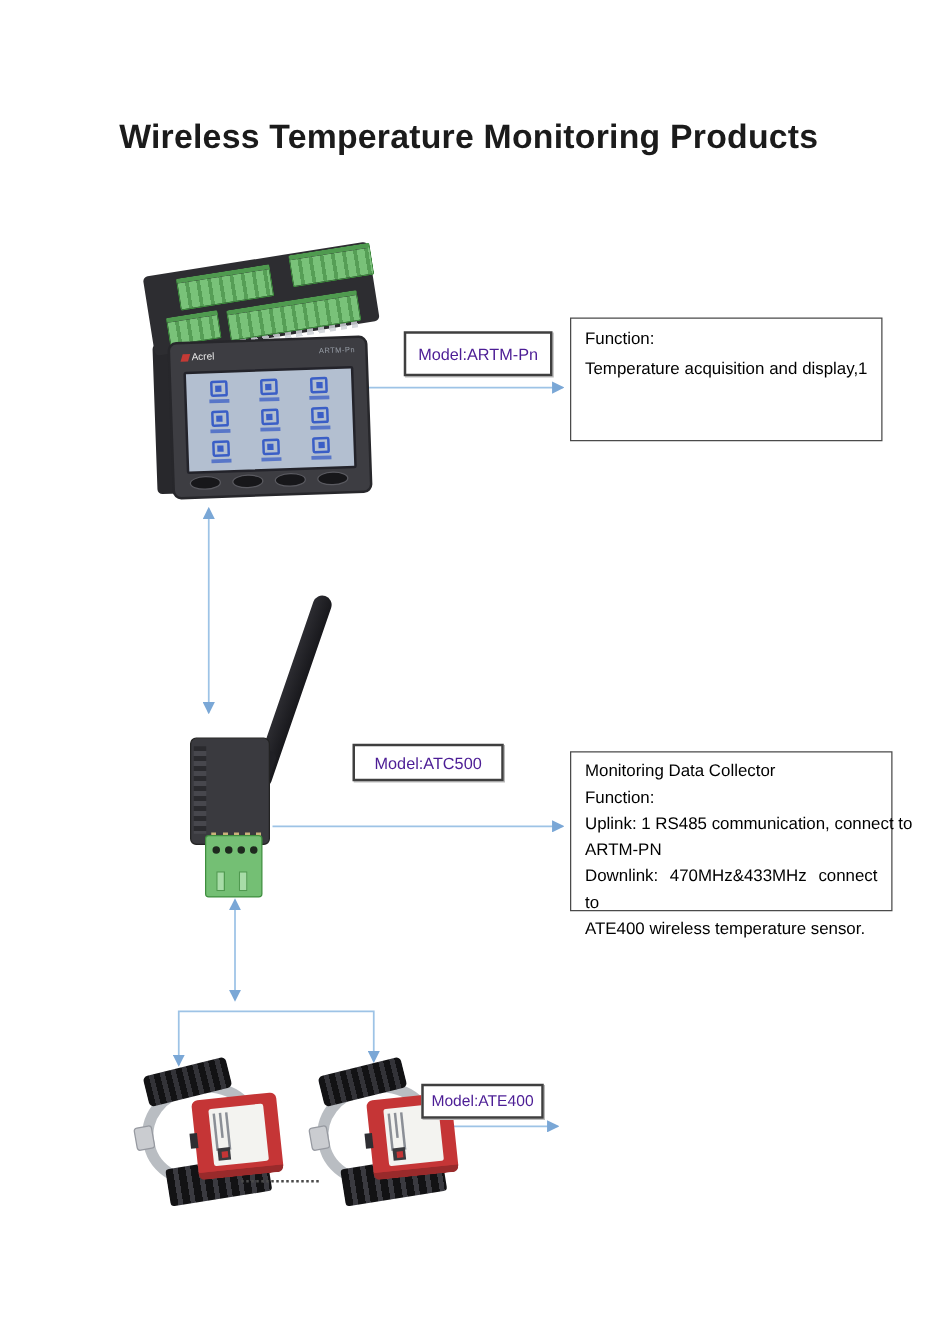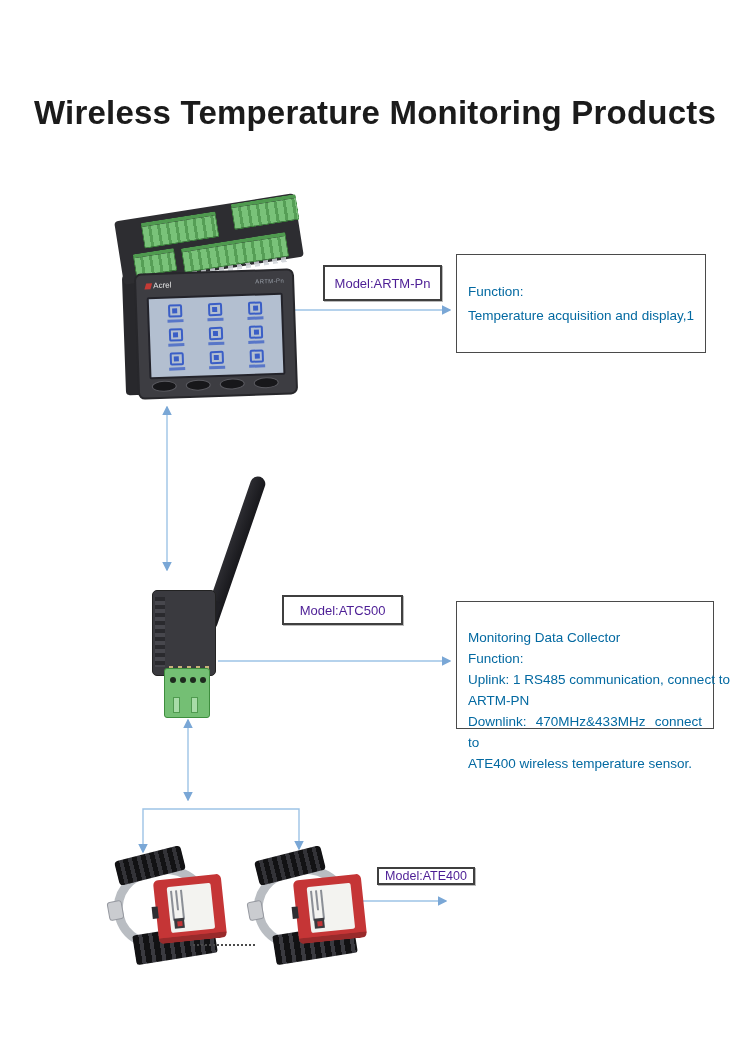--- a/index.html
+++ b/index.html
@@ -1,38 +1,38 @@
 <!DOCTYPE html>
 <html><head>
 <meta charset="utf-8">
 <style>
   * { margin:0; padding:0; box-sizing:border-box; }
   html,body { background:#ffffff; }
   body { font-family:"Liberation Sans", sans-serif; color:#1f1f1f; }
   .canvas { position:relative; width:750px; height:1061px; background:#fff; overflow:hidden; }
 
   .title { position:absolute; left:0; top:94px; width:750px; text-align:center;
-           font-size:33px; font-weight:600; color:#1b1b1b; letter-spacing:.2px; }
+           font-size:27px; font-weight:600; color:#1b1b1b; letter-spacing:.2px; }
 
   svg.connectors { position:absolute; left:0; top:0; z-index:1; }
 
   
   .model-box { position:absolute; z-index:3; background:#fff; border:2px solid #3f3f3f;
                display:flex; align-items:center; justify-content:center;
                font-size:13px; color:#4c1d95; box-shadow:1px 1px 0 #bbb; }
   .func-box  { position:absolute; z-index:3; background:#fff; border:1.5px solid #4a4a4a;
-               padding:25px 11px; font-size:13.5px; color:#0369a1; }
+               padding:4px 11px; font-size:13.5px; color:#000000; }
   .func-box div { white-space:nowrap; }
   .func-box .just { text-align:justify; text-align-last:justify; white-space:normal; }
   .f1 { left:456px; top:254px; width:250px; height:99px;  line-height:24px; }
   .f2 { left:456px; top:601px; width:258px; height:128px; line-height:21px; }
   .f3 { left:452px; top:861px; width:207px; height:90px;  line-height:22px; }
   .mb1 { left:323px; top:265px; width:119px; height:36px; }
   .mb2 { left:282px; top:595px; width:121px; height:30px; }
-  .mb3 { left:337px; top:867px; width:98px;  height:18px; font-size:12.5px;margin-left:40px; }
+  .mb3 { left:337px; top:867px; width:98px;  height:28px; font-size:12.5px; }
 
   
   .meter { position:absolute; left:112px; top:183px; width:188px; height:215px; z-index:2; }
   .meter .side { position:absolute; left:12px; top:92px; width:22px; height:120px;
                  background:#28282c; border-radius:4px; transform:rotate(-2deg); }
   .meter .topface { position:absolute; left:6px; top:24px; width:182px; height:64px;
                     background:#2d2d31; border-radius:4px; transform:rotate(-9deg); }
   .tblock { position:absolute; background:repeating-linear-gradient(90deg,#79c279 0 6px,#569e56 6px 9px);
             border:1px solid #3c8a3c; border-top:4px solid #4f9a4f; border-radius:2px;
             transform:rotate(-9deg); }

